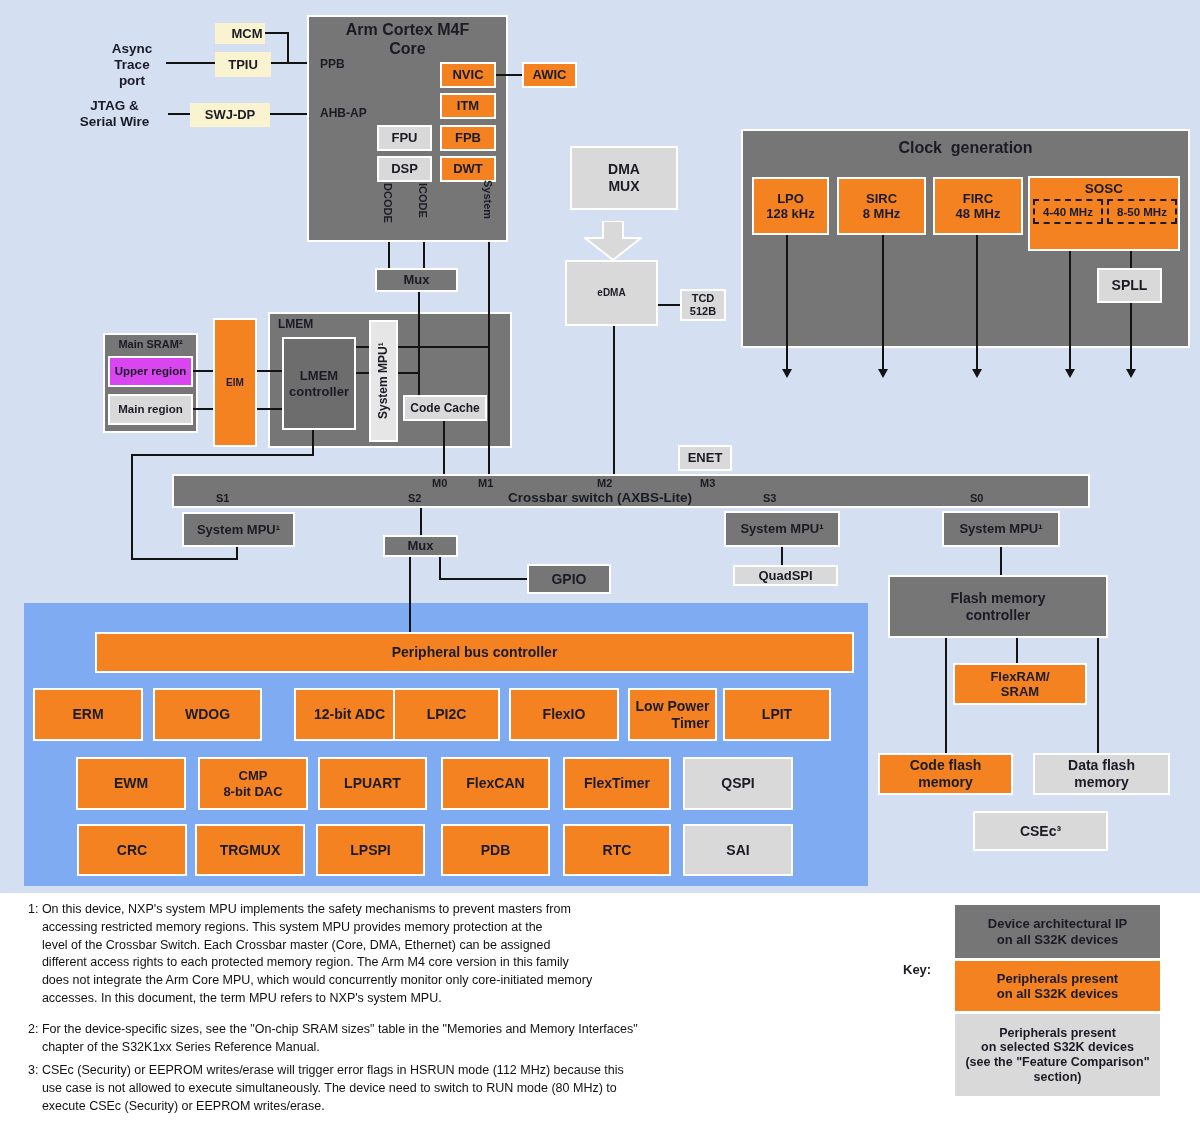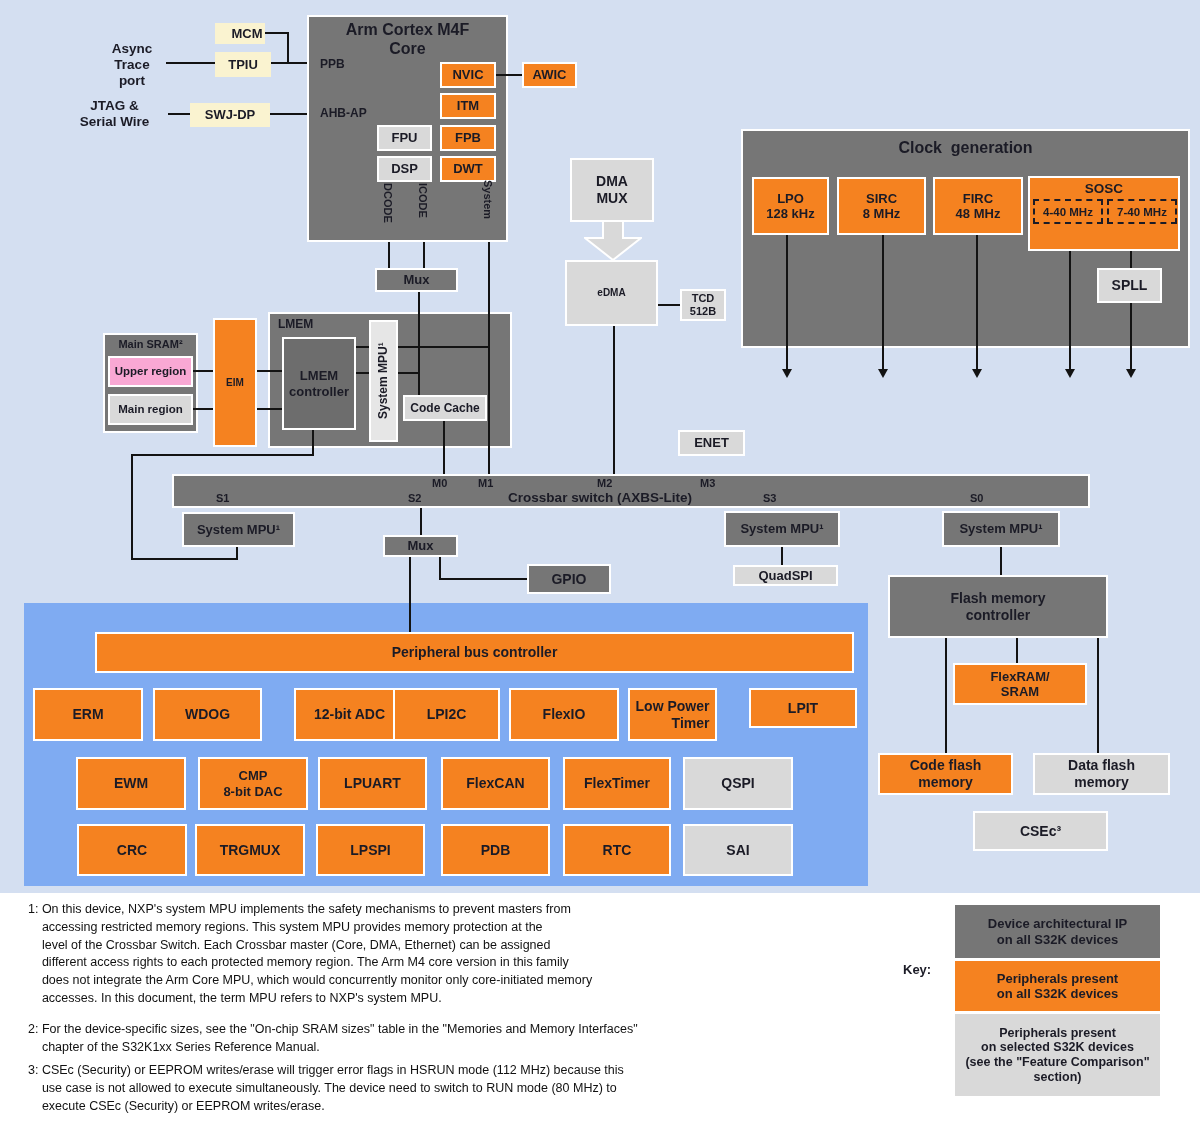--- a/index.html
+++ b/index.html
@@ -9,21 +9,21 @@
   .panel{position:absolute;background:#7fabf2;}
   .box{position:absolute;box-sizing:border-box;display:flex;align-items:center;justify-content:center;
     text-align:center;font-weight:bold;font-size:14px;line-height:1.18;white-space:pre-wrap;
     border:2px solid #ffffff;}
   .orange{background:#f58220;}
   .dgray{background:#767676;}
   .mgray{background:#6d6d6d;}
   .lgray{background:#d9d9d9;}
   .wgray{background:#e6e6e6;}
   .cream{background:#faf3d0;border:none;}
-  .green{background:#f9a8d4;}
+  .green{background:#d946ef;}
   .container{align-items:flex-start;justify-content:flex-start;}
   .lbl{position:absolute;font-weight:bold;white-space:pre-wrap;line-height:1.18;}
   .ctr{text-align:center;}
   .vl{position:absolute;width:2px;background:#131313;}
   .hl{position:absolute;height:2px;background:#131313;}
   .arr{position:absolute;width:0;height:0;border-left:5px solid transparent;
     border-right:5px solid transparent;border-top:9px solid #131313;}
   .vcw{writing-mode:vertical-rl;}
   .vccw{writing-mode:vertical-rl;transform:rotate(180deg);}
   .dashbox{position:absolute;box-sizing:border-box;border:2px dashed #1b1b26;display:flex;
@@ -120,40 +120,40 @@
   <div class="box orange fs13" style="left:440px;top:93px;width:56px;height:26px;">ITM</div>
   <div class="box lgray fs13" style="left:377px;top:125px;width:55px;height:26px;">FPU</div>
   <div class="box orange fs13" style="left:440px;top:125px;width:56px;height:26px;">FPB</div>
   <div class="box lgray fs13" style="left:377px;top:156px;width:55px;height:26px;">DSP</div>
   <div class="box orange fs13" style="left:440px;top:156px;width:56px;height:26px;">DWT</div>
   <div class="box orange fs13" style="left:522px;top:62px;width:55px;height:26px;">AWIC</div>
   <div class="lbl vcw fs11" style="left:381px;top:183px;height:56px;">DCODE</div>
   <div class="lbl vcw fs11" style="left:416px;top:183px;height:56px;">ICODE</div>
   <div class="lbl vcw fs11" style="left:481px;top:180px;height:59px;">System</div>
 
-  <div class="box lgray" style="left:570px;top:158px;width:84px;height:64px;text-align:center;">DMA
+  <div class="box lgray" style="left:570px;top:146px;width:108px;height:64px;text-align:center;">DMA
 MUX</div>
   <svg style="position:absolute;left:584px;top:221px;" width="58" height="40">
     <polygon points="19,0 39,0 39,17 57,17 29,39 1,17 19,17" fill="#d9d9d9" stroke="#ffffff" stroke-width="2"></polygon>
   </svg>
   <div class="box lgray fs15" style="left:565px;top:260px;width:93px;height:66px;">eDMA</div>
   <div class="box lgray fs11" style="left:680px;top:289px;width:46px;height:32px;">TCD
 512B</div>
 
   <div class="lbl ctr" style="left:741px;top:139px;width:449px;">Clock  generation</div>
   <div class="box orange fs13" style="left:752px;top:177px;width:77px;height:58px;">LPO
 128 kHz</div>
   <div class="box orange fs13" style="left:837px;top:177px;width:89px;height:58px;">SIRC
 8 MHz</div>
   <div class="box orange fs13" style="left:933px;top:177px;width:90px;height:58px;">FIRC
 48 MHz</div>
   <div class="box orange" style="left:1028px;top:176px;width:152px;height:75px;"></div>
   <div class="lbl ctr fs135" style="left:1028px;top:181px;width:152px;">SOSC</div>
   <div class="dashbox" style="left:1033px;top:199px;width:70px;height:25px;">4-40 MHz</div>
-  <div class="dashbox" style="left:1107px;top:199px;width:70px;height:25px;">7-40 MHz</div>
+  <div class="dashbox" style="left:1107px;top:199px;width:70px;height:25px;">8-50 MHz</div>
   <div class="box lgray" style="left:1097px;top:268px;width:65px;height:35px;">SPLL</div>
 
   <div class="box dgray fs13" style="left:375px;top:268px;width:83px;height:24px;">Mux</div>
   <div class="lbl fs12" style="left:278px;top:317px;">LMEM</div>
   <div class="box mgray fs13" style="left:282px;top:337px;width:74px;height:93px;">LMEM
 controller</div>
   <div class="box wgray fs12 vccw" style="left:369px;top:320px;width:29px;height:122px;">System MPU¹</div>
   <div class="box lgray fs12" style="left:403px;top:395px;width:84px;height:26px;">Code Cache</div>
   <div class="lbl ctr fs11" style="left:103px;top:338px;width:95px;">Main SRAM²</div>
   <div class="box green fs115" style="left:108px;top:356px;width:85px;height:31px;">Upper region</div>
@@ -162,21 +162,21 @@
 
   <div class="lbl fs11" style="left:432px;top:477px;">M0</div>
   <div class="lbl fs11" style="left:478px;top:477px;">M1</div>
   <div class="lbl fs11" style="left:597px;top:477px;">M2</div>
   <div class="lbl fs11" style="left:700px;top:477px;">M3</div>
   <div class="lbl fs11" style="left:216px;top:492px;">S1</div>
   <div class="lbl fs11" style="left:408px;top:492px;">S2</div>
   <div class="lbl fs11" style="left:763px;top:492px;">S3</div>
   <div class="lbl fs11" style="left:970px;top:492px;">S0</div>
   <div class="lbl ctr fs135" style="left:480px;top:490px;width:240px;">Crossbar switch (AXBS-Lite)</div>
-  <div class="box lgray fs13" style="left:678px;top:430px;width:67px;height:26px;">ENET</div>
+  <div class="box lgray fs13" style="left:678px;top:445px;width:54px;height:26px;">ENET</div>
   <div class="box dgray fs13" style="left:182px;top:512px;width:113px;height:35px;">System MPU¹</div>
   <div class="box dgray fs13" style="left:383px;top:535px;width:75px;height:22px;">Mux</div>
   <div class="box dgray" style="left:527px;top:564px;width:84px;height:30px;">GPIO</div>
   <div class="box dgray fs13" style="left:724px;top:511px;width:116px;height:36px;">System MPU¹</div>
   <div class="box lgray fs13" style="left:733px;top:565px;width:105px;height:21px;">QuadSPI</div>
   <div class="box dgray fs13" style="left:942px;top:511px;width:118px;height:36px;">System MPU¹</div>
 
   <div class="box dgray" style="left:888px;top:575px;width:220px;height:63px;">Flash memory
 controller</div>
   <div class="box orange fs13" style="left:953px;top:663px;width:134px;height:42px;">FlexRAM/
@@ -188,21 +188,21 @@
   <div class="box lgray" style="left:973px;top:811px;width:135px;height:40px;">CSEc³</div>
 
   <div class="box orange" style="left:95px;top:632px;width:759px;height:41px;">Peripheral bus controller</div>
   <div class="box orange" style="left:33px;top:688px;width:110px;height:53px;">ERM</div>
   <div class="box orange" style="left:153px;top:688px;width:109px;height:53px;">WDOG</div>
   <div class="box orange" style="left:270px;top:688px;width:111px;height:53px;margin-left:24px;">12-bit ADC</div>
   <div class="box orange" style="left:393px;top:688px;width:107px;height:53px;">LPI2C</div>
   <div class="box orange" style="left:509px;top:688px;width:110px;height:53px;">FlexIO</div>
   <div class="box orange" style="left:628px;top:688px;width:89px;height:53px;text-align:right;">Low Power
 Timer</div>
-  <div class="box orange" style="left:749px;top:688px;width:108px;height:40px;">LPIT</div>
+  <div class="box orange" style="left:723px;top:688px;width:108px;height:53px;">LPIT</div>
   <div class="box orange" style="left:76px;top:757px;width:110px;height:53px;">EWM</div>
   <div class="box orange fs13" style="left:198px;top:757px;width:110px;height:53px;">CMP
 8-bit DAC</div>
   <div class="box orange" style="left:318px;top:757px;width:109px;height:53px;">LPUART</div>
   <div class="box orange" style="left:441px;top:757px;width:109px;height:53px;">FlexCAN</div>
   <div class="box orange" style="left:563px;top:757px;width:108px;height:53px;">FlexTimer</div>
   <div class="box lgray" style="left:683px;top:757px;width:110px;height:53px;">QSPI</div>
   <div class="box orange" style="left:77px;top:824px;width:110px;height:52px;">CRC</div>
   <div class="box orange" style="left:195px;top:824px;width:110px;height:52px;">TRGMUX</div>
   <div class="box orange" style="left:316px;top:824px;width:109px;height:52px;">LPSPI</div>

